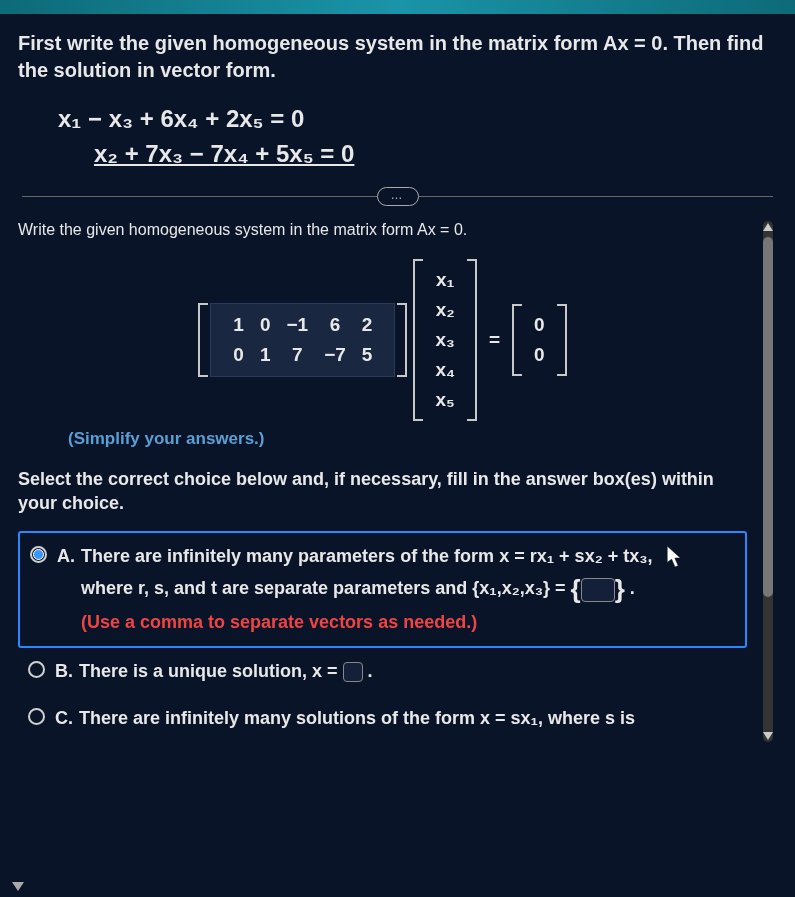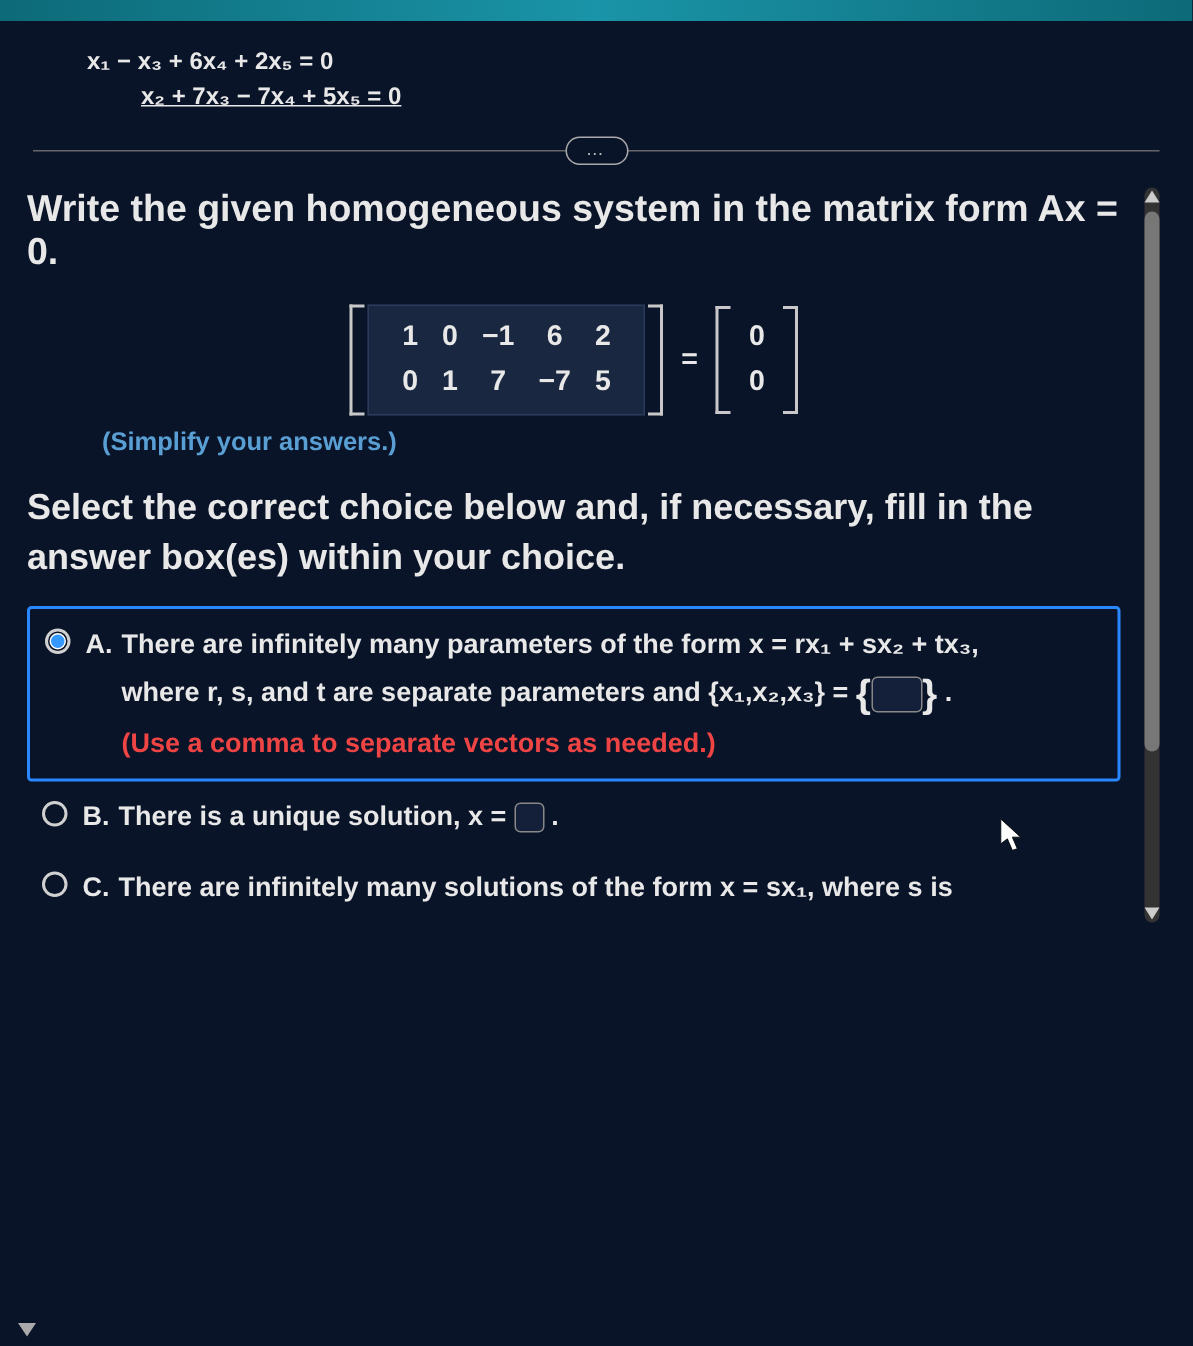--- a/index.html
+++ b/index.html
@@ -20,21 +20,21 @@
     padding: 16px 18px 10px 18px;
     position: relative;
   }
   .problem-text {
     font-size: 20px;
     font-weight: bold;
     line-height: 1.35;
     margin-bottom: 18px;
   }
   .equations {
-    font-size: 16px;
+    font-size: 24px;
     font-weight: bold;
     padding-left: 40px;
     line-height: 1.45;
     margin-bottom: 24px;
   }
   .divider-row {
     border-top: 1px solid #666;
     position: relative;
     margin: 10px 4px 24px 4px;
     height: 1px;
@@ -69,22 +69,22 @@
     background: #333;
     border-radius: 5px;
   }
   .scroll-arrow {
     width: 0; height: 0; position: absolute; left: 50%; transform: translateX(-50%);
   }
   .scroll-up { top: 2px; border-left: 5px solid transparent; border-right: 5px solid transparent; border-bottom: 8px solid #ccc; }
   .scroll-down { bottom: 2px; border-left: 5px solid transparent; border-right: 5px solid transparent; border-top: 8px solid #ccc; }
   .scroll-thumb { position: absolute; top: 16px; left: 0; right: 0; height: 360px; background: #777; border-radius: 5px; }
   .q-text {
-    font-size: 25px;
-    font-weight: bold;
+    font-size: 16px;
+    font-weight: normal;
     margin-bottom: 20px;
   }
   .matrix-eq {
     display: flex;
     align-items: center;
     justify-content: center;
     margin-bottom: 8px;
     font-size: 19px;
     font-weight: bold;
   }
@@ -122,21 +122,21 @@
   .mat td { padding: 4px 8px; text-align: center; }
   .eq-sign { margin: 0 12px; }
   .hint {
     color: #5a9fd4;
     font-size: 17px;
     font-weight: bold;
     padding-left: 50px;
     margin-bottom: 18px;
   }
   .instr {
-    font-size: 24px;
+    font-size: 18px;
     font-weight: bold;
     line-height: 1.35;
     margin-bottom: 16px;
   }
   .choices { font-size: 18px; font-weight: bold; }
   .choice {
     display: flex;
     align-items: flex-start;
     padding: 10px 10px;
     line-height: 1.5;
@@ -184,20 +184,21 @@
     border-top: 9px solid #aaa;
   }
 </style>
 </head>
 <body>
 
 <div class="topbar"></div>
 
 <div class="content">
 
+  <div class="problem-text">First write the given homogeneous system in the matrix form Ax = 0. Then find the solution in vector form.</div>
 
   <div class="equations">
     <div>x₁   −   x₃ +  6x₄ +  2x₅ = 0</div>
     <div style="padding-left:36px;text-decoration:underline;">x₂ +  7x₃ −  7x₄ +  5x₅ = 0</div>
   </div>
 
   <div class="divider-row">
     <div class="pill">…</div>
   </div>
 
@@ -221,20 +222,41 @@
               <td>0</td>
               <td>1</td>
               <td>7</td>
               <td>−7</td>
               <td>5</td>
             </tr>
           </tbody>
             </table>
         </div>
       </div>
+      <div class="mat" style="margin-left:6px;">
+        <table>
+          <tbody>
+              <tr>
+                <td>x₁</td>
+              </tr>
+          <tr>
+                <td>x₂</td>
+              </tr>
+          <tr>
+                <td>x₃</td>
+              </tr>
+          <tr>
+                <td>x₄</td>
+              </tr>
+          <tr>
+                <td>x₅</td>
+              </tr>
+        </tbody>
+          </table>
+      </div>
       <div class="eq-sign">=</div>
       <div class="mat">
         <table>
           <tbody>
               <tr>
                 <td>0</td>
               </tr>
           <tr>
                 <td>0</td>
               </tr>

